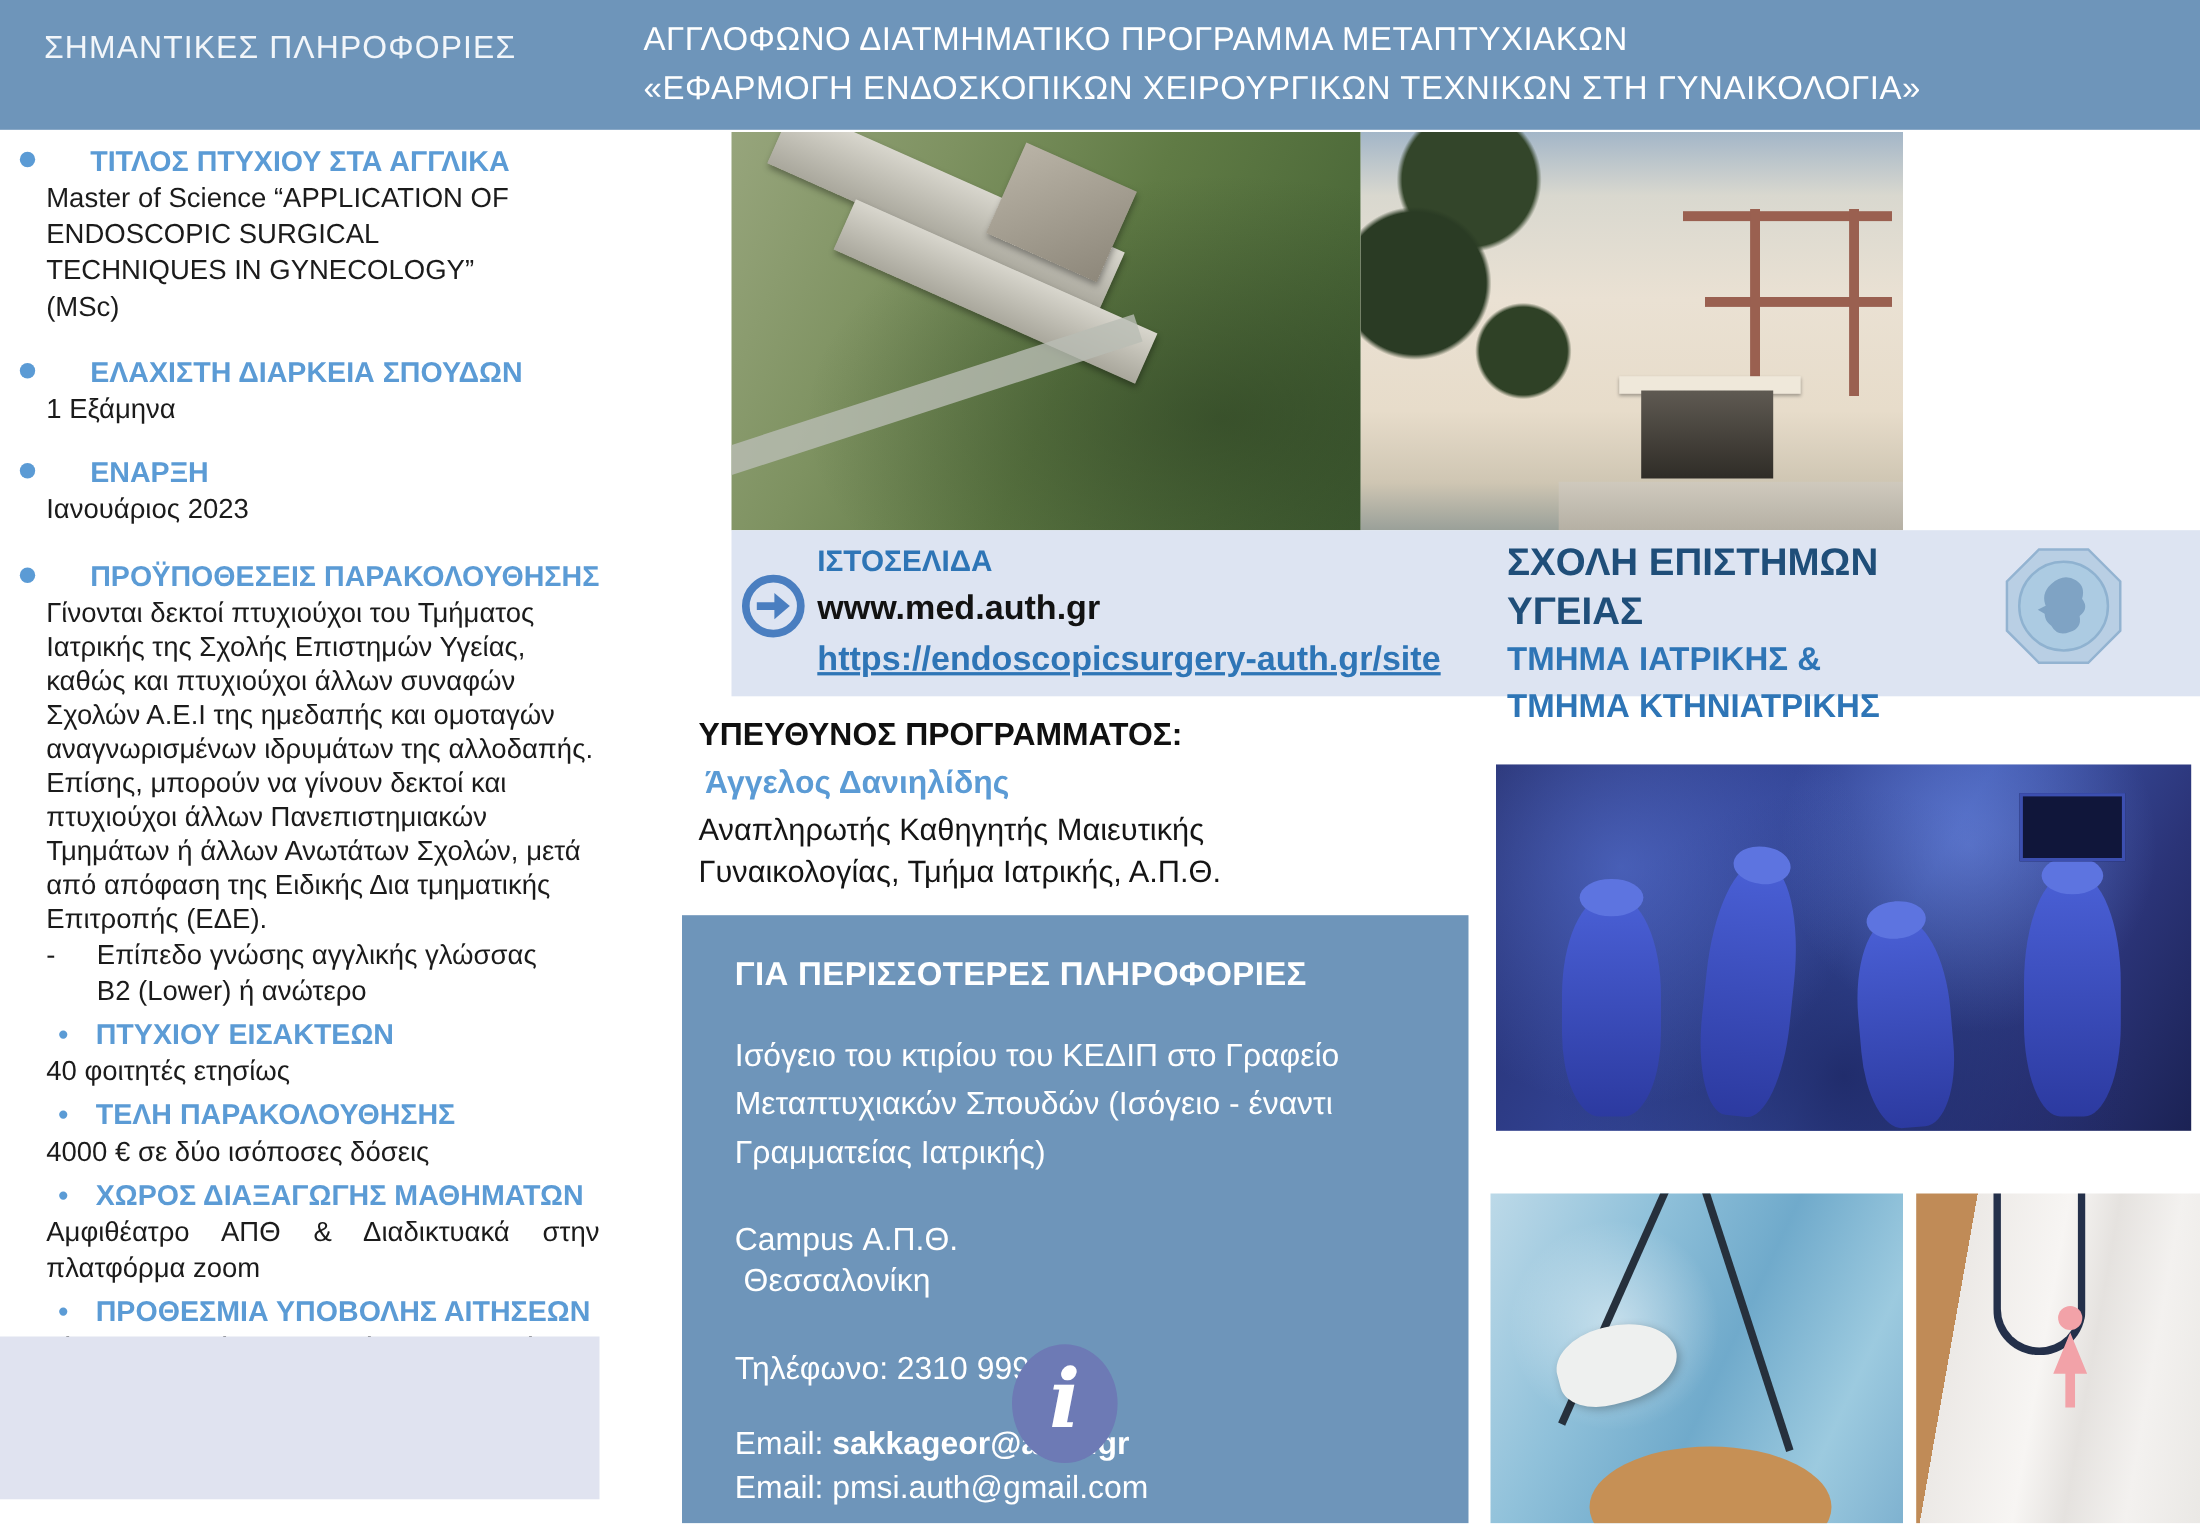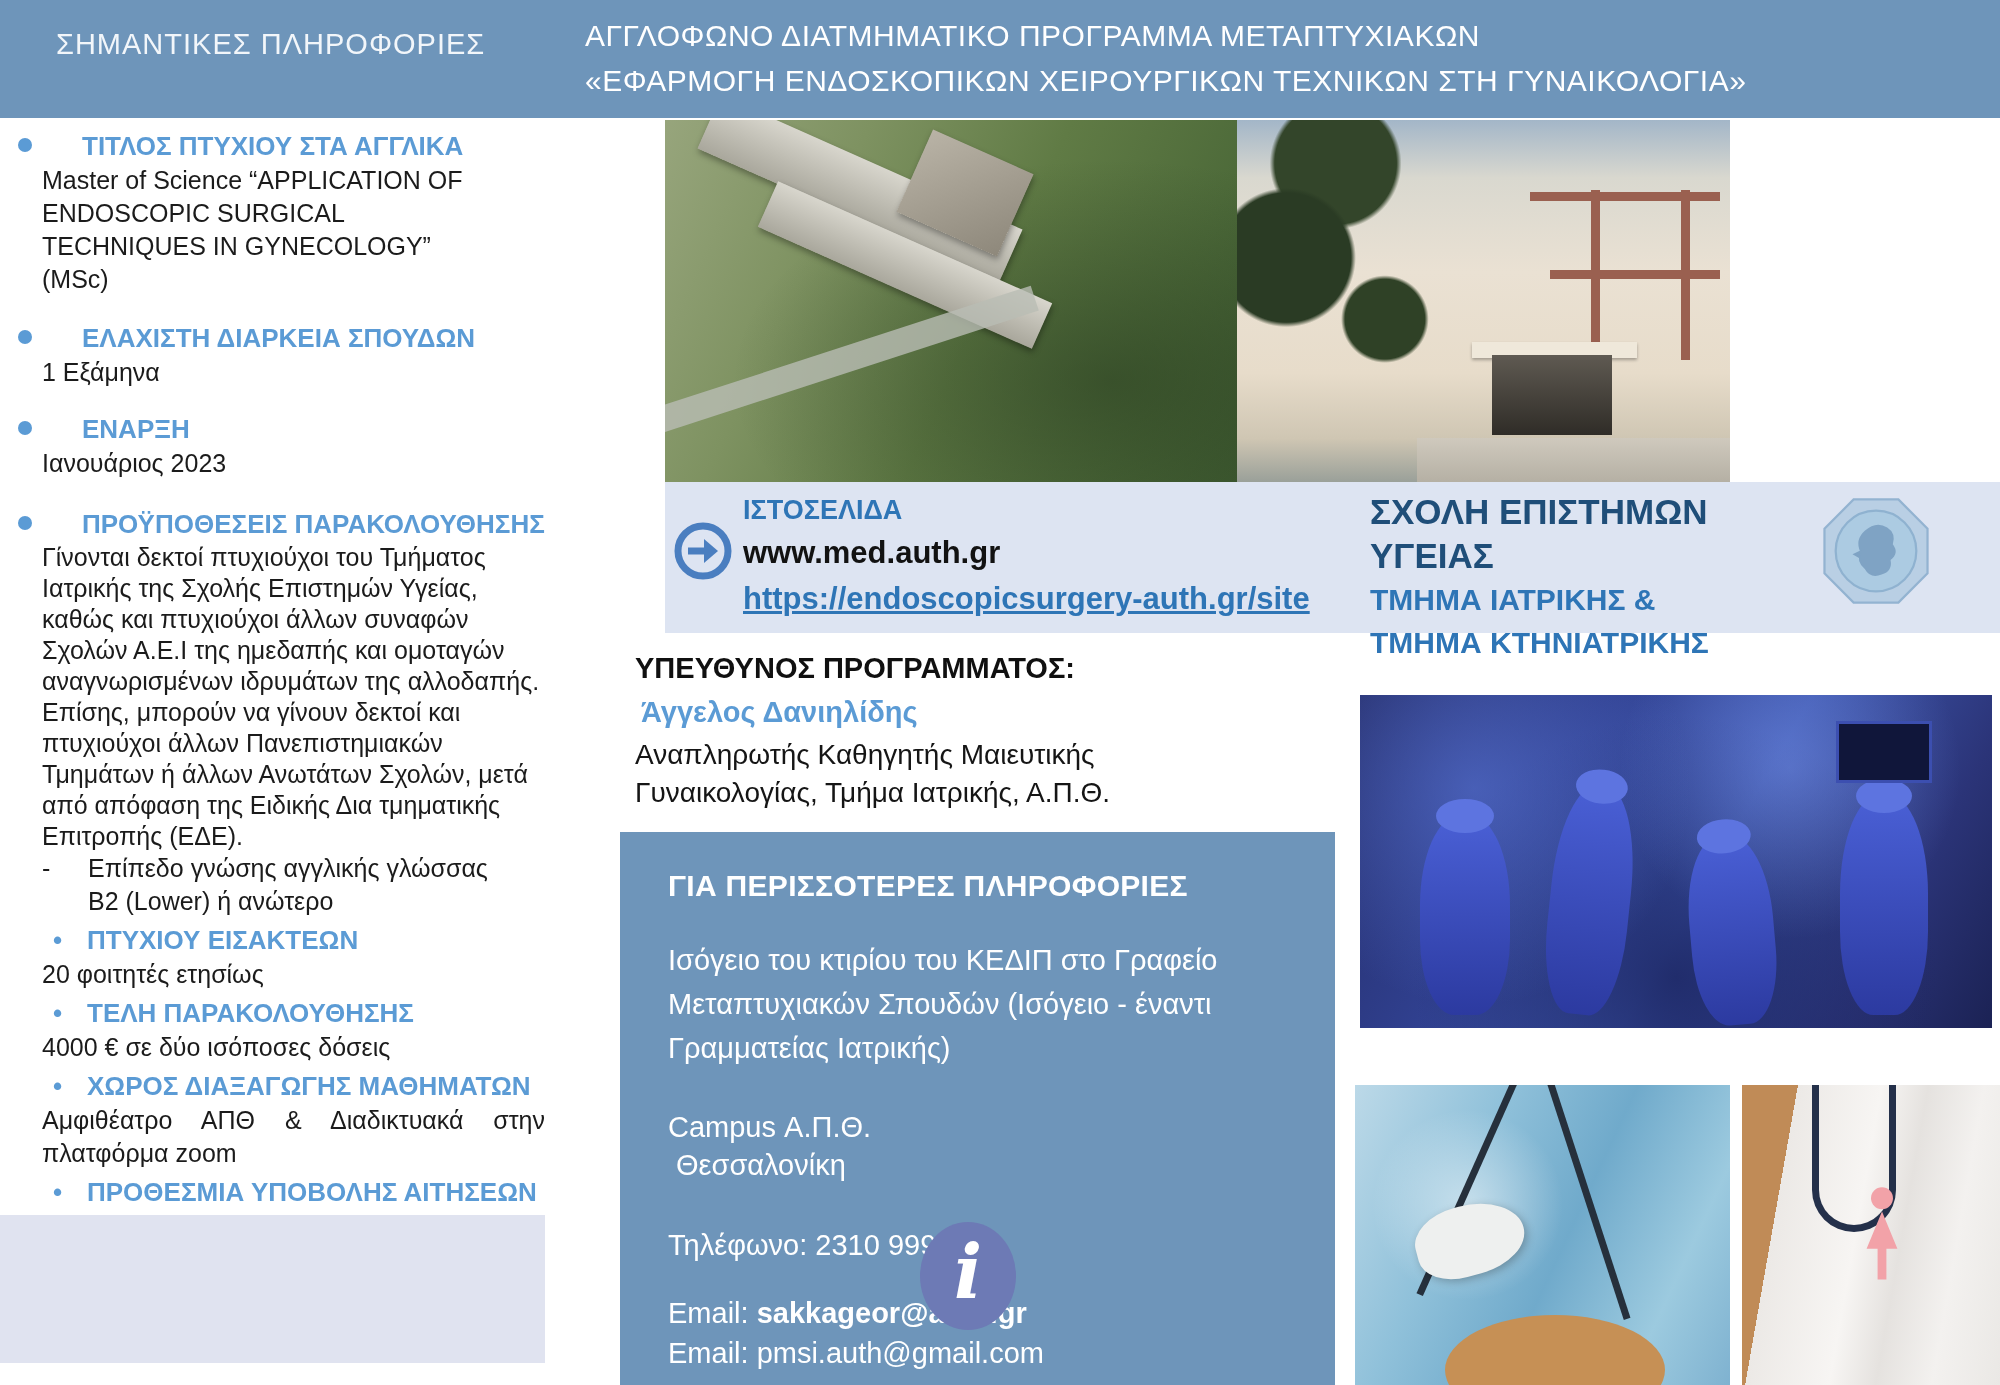--- a/index.html
+++ b/index.html
@@ -1,21 +1,21 @@
 <!DOCTYPE html>
 <html><head>
 <meta charset="utf-8">
 <style>
   html,body{margin:0;padding:0;background:#ffffff;}
   .page{position:relative;width:2000px;height:1385px;background:#ffffff;overflow:hidden;
         font-family:"Liberation Sans",sans-serif;}
 
   
   .banner{position:absolute;left:0;top:0;width:2000px;height:118px;background:#6e95ba;}
-  .banner-left{position:absolute;left:56px;top:28px;color:#f2f6fa;font-size:29px;letter-spacing:1px;}
+  .banner-left{position:absolute;left:40px;top:28px;color:#f2f6fa;font-size:29px;letter-spacing:1px;}
   .banner-main{position:absolute;left:585px;top:13px;width:1395px;text-align:left;color:#ffffff;
                font-size:30px;line-height:45px;letter-spacing:.5px;}
 
   
   .leftcol{position:absolute;left:20px;top:118px;width:525px;}
   .li-big{position:relative;padding-left:22px;}
   .li-big .dot{position:absolute;left:-2px;top:8px;width:14px;height:14px;border-radius:50%;background:#5b9bd5;}
   .h-blue{color:#5b9bd5;font-weight:bold;font-size:26px;line-height:32px;margin-left:40px;}
   .body-txt{color:#1b1b1b;font-size:25px;line-height:33px;margin-top:2px;}
   .w430{width:432px;}
@@ -170,21 +170,21 @@
     <div class="dash-row">
       <span class="dash">-</span>
       <span class="dtxt">Επίπεδο γνώσης αγγλικής γλώσσας Β2 (Lower) ή ανώτερο</span>
     </div>
 
     <div class="li-small">
       <div class="sh">
         <span class="sb">•</span>
         <span>ΠΤΥΧΙΟΥ ΕΙΣΑΚΤΕΩΝ</span>
       </div>
-      <div class="sbody">20 φοιτητές ετησίως</div>
+      <div class="sbody">40 φοιτητές ετησίως</div>
     </div>
 
     <div class="li-small">
       <div class="sh">
         <span class="sb">•</span>
         <span>ΤΕΛΗ ΠΑΡΑΚΟΛΟΥΘΗΣΗΣ</span>
       </div>
       <div class="sbody">4000 € σε δύο ισόποσες δόσεις</div>
     </div>
 

